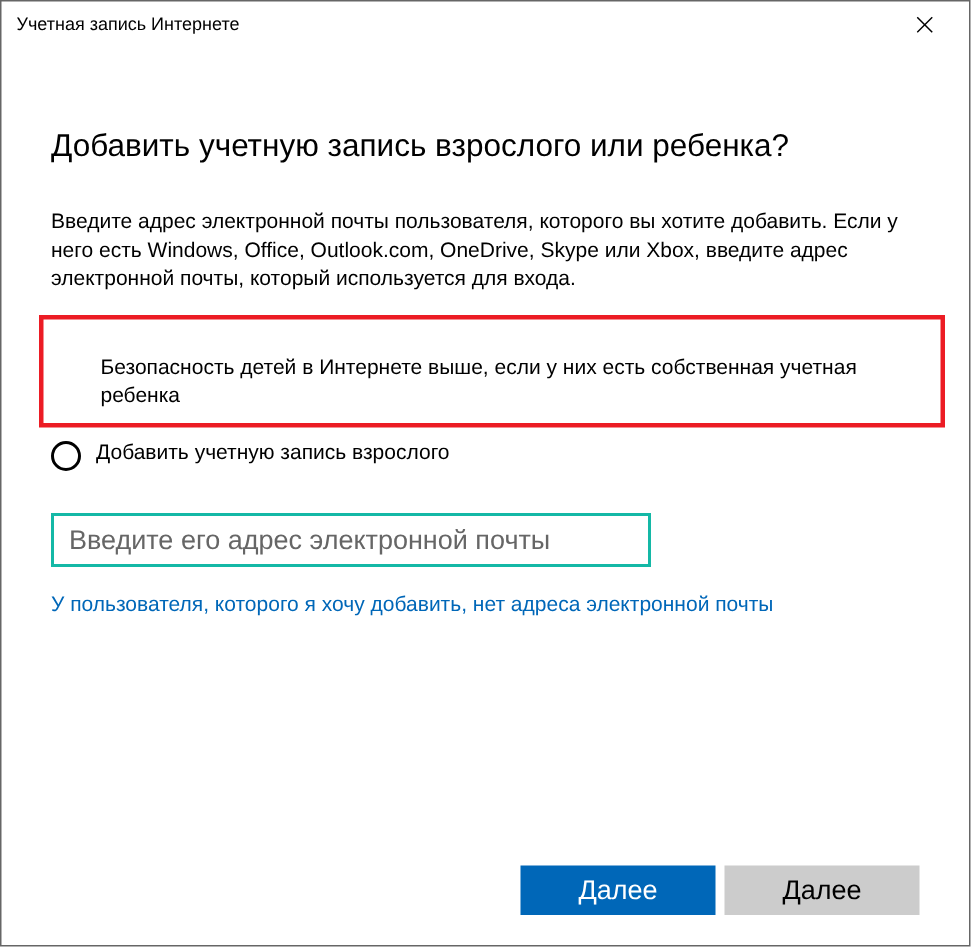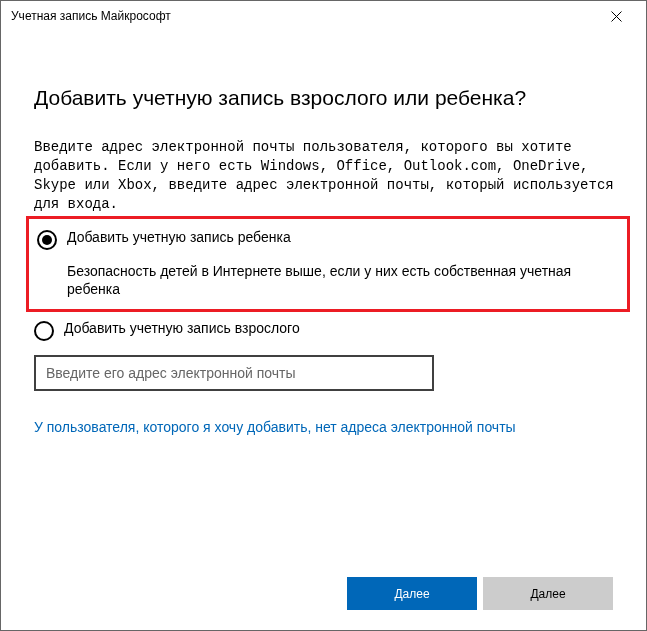--- a/index.html
+++ b/index.html
@@ -44,22 +44,21 @@
     .heading {
       font-size: 21px;
       font-weight: 400;
       color: #000;
       margin-bottom: 28px;
     }
     .description {
       font-size: 14px;
       color: #000;
       line-height: 1.35;
-      margin-bottom: 2px;
-      font-family: Liberation Mono, monospace;
+      margin-bottom: 15px;
     }
     .highlight-box {
       border: 3px solid #ec1c24;
       padding: 10px 12px 10px 8px;
       margin: 0 -12px 8px -8px;
     }
     .radio-row {
       display: flex;
       align-items: flex-start;
       gap: 10px;
@@ -88,91 +87,85 @@
     }
     .radio-sub {
       font-size: 14px;
       color: #000;
       margin-left: 30px;
       margin-top: 12px;
       line-height: 1.35;
     }
     .second-radio {
       margin-top: 8px;
-      margin-bottom: 14px;
+      margin-bottom: 28px;
     }
     .email-input {
       width: 400px;
       height: 36px;
-      border: 2px solid #404040;
+      border: 2px solid #14b8a6;
       padding: 0 10px;
-      font-size: 14px;
+      font-size: 18px;
       color: #000;
       outline: none;
     }
     .email-input::placeholder {
       color: #666;
     }
     .link {
       display: inline-block;
-      margin-top: 28px;
+      margin-top: 16px;
       font-size: 14px;
       color: #0067b8;
       cursor: pointer;
     }
     .button-bar {
       position: absolute;
       bottom: 20px;
       right: 33px;
       display: flex;
       gap: 6px;
     }
     .btn {
       width: 130px;
       height: 33px;
       border: none;
-      font-size: 12px;
+      font-size: 18px;
       cursor: pointer;
       display: flex;
       align-items: center;
       justify-content: center;
     }
     .btn-primary {
       background: #0067b8;
       color: #fff;
     }
     .btn-secondary {
       background: #ccc;
       color: #000;
     }
   </style>
 </head>
 <body>
 
 <div class="titlebar">
-  <span class="titlebar-title">Учетная запись Майкрософт</span>
+  <span class="titlebar-title">Учетная запись Интернете</span>
   <div class="close-btn">
     <svg viewBox="0 0 11 11">
       <line x1="0.5" y1="0.5" x2="10.5" y2="10.5" stroke="#000" stroke-width="1"></line>
       <line x1="10.5" y1="0.5" x2="0.5" y2="10.5" stroke="#000" stroke-width="1"></line>
     </svg>
   </div>
 </div>
 
 <div class="content">
   <h1 class="heading">Добавить учетную запись взрослого или ребенка?</h1>
   <p class="description">Введите адрес электронной почты пользователя, которого вы хотите добавить. Если у него есть Windows, Office, Outlook.com, OneDrive, Skype или Xbox, введите адрес электронной почты, который используется для входа.</p>
 
   <div class="highlight-box">
-    <div class="radio-row">
-      <div class="radio-outer">
-        <div class="radio-inner"></div>
-      </div>
-      <span class="radio-label">Добавить учетную запись ребенка</span>
-    </div>
     <p class="radio-sub">Безопасность детей в Интернете выше, если у них есть собственная учетная ребенка</p>
   </div>
 
   <div class="radio-row second-radio">
     <div class="radio-outer"></div>
     <span class="radio-label">Добавить учетную запись взрослого</span>
   </div>
 
   <input type="text" class="email-input" placeholder="Введите его адрес электронной почты" style="">
 

